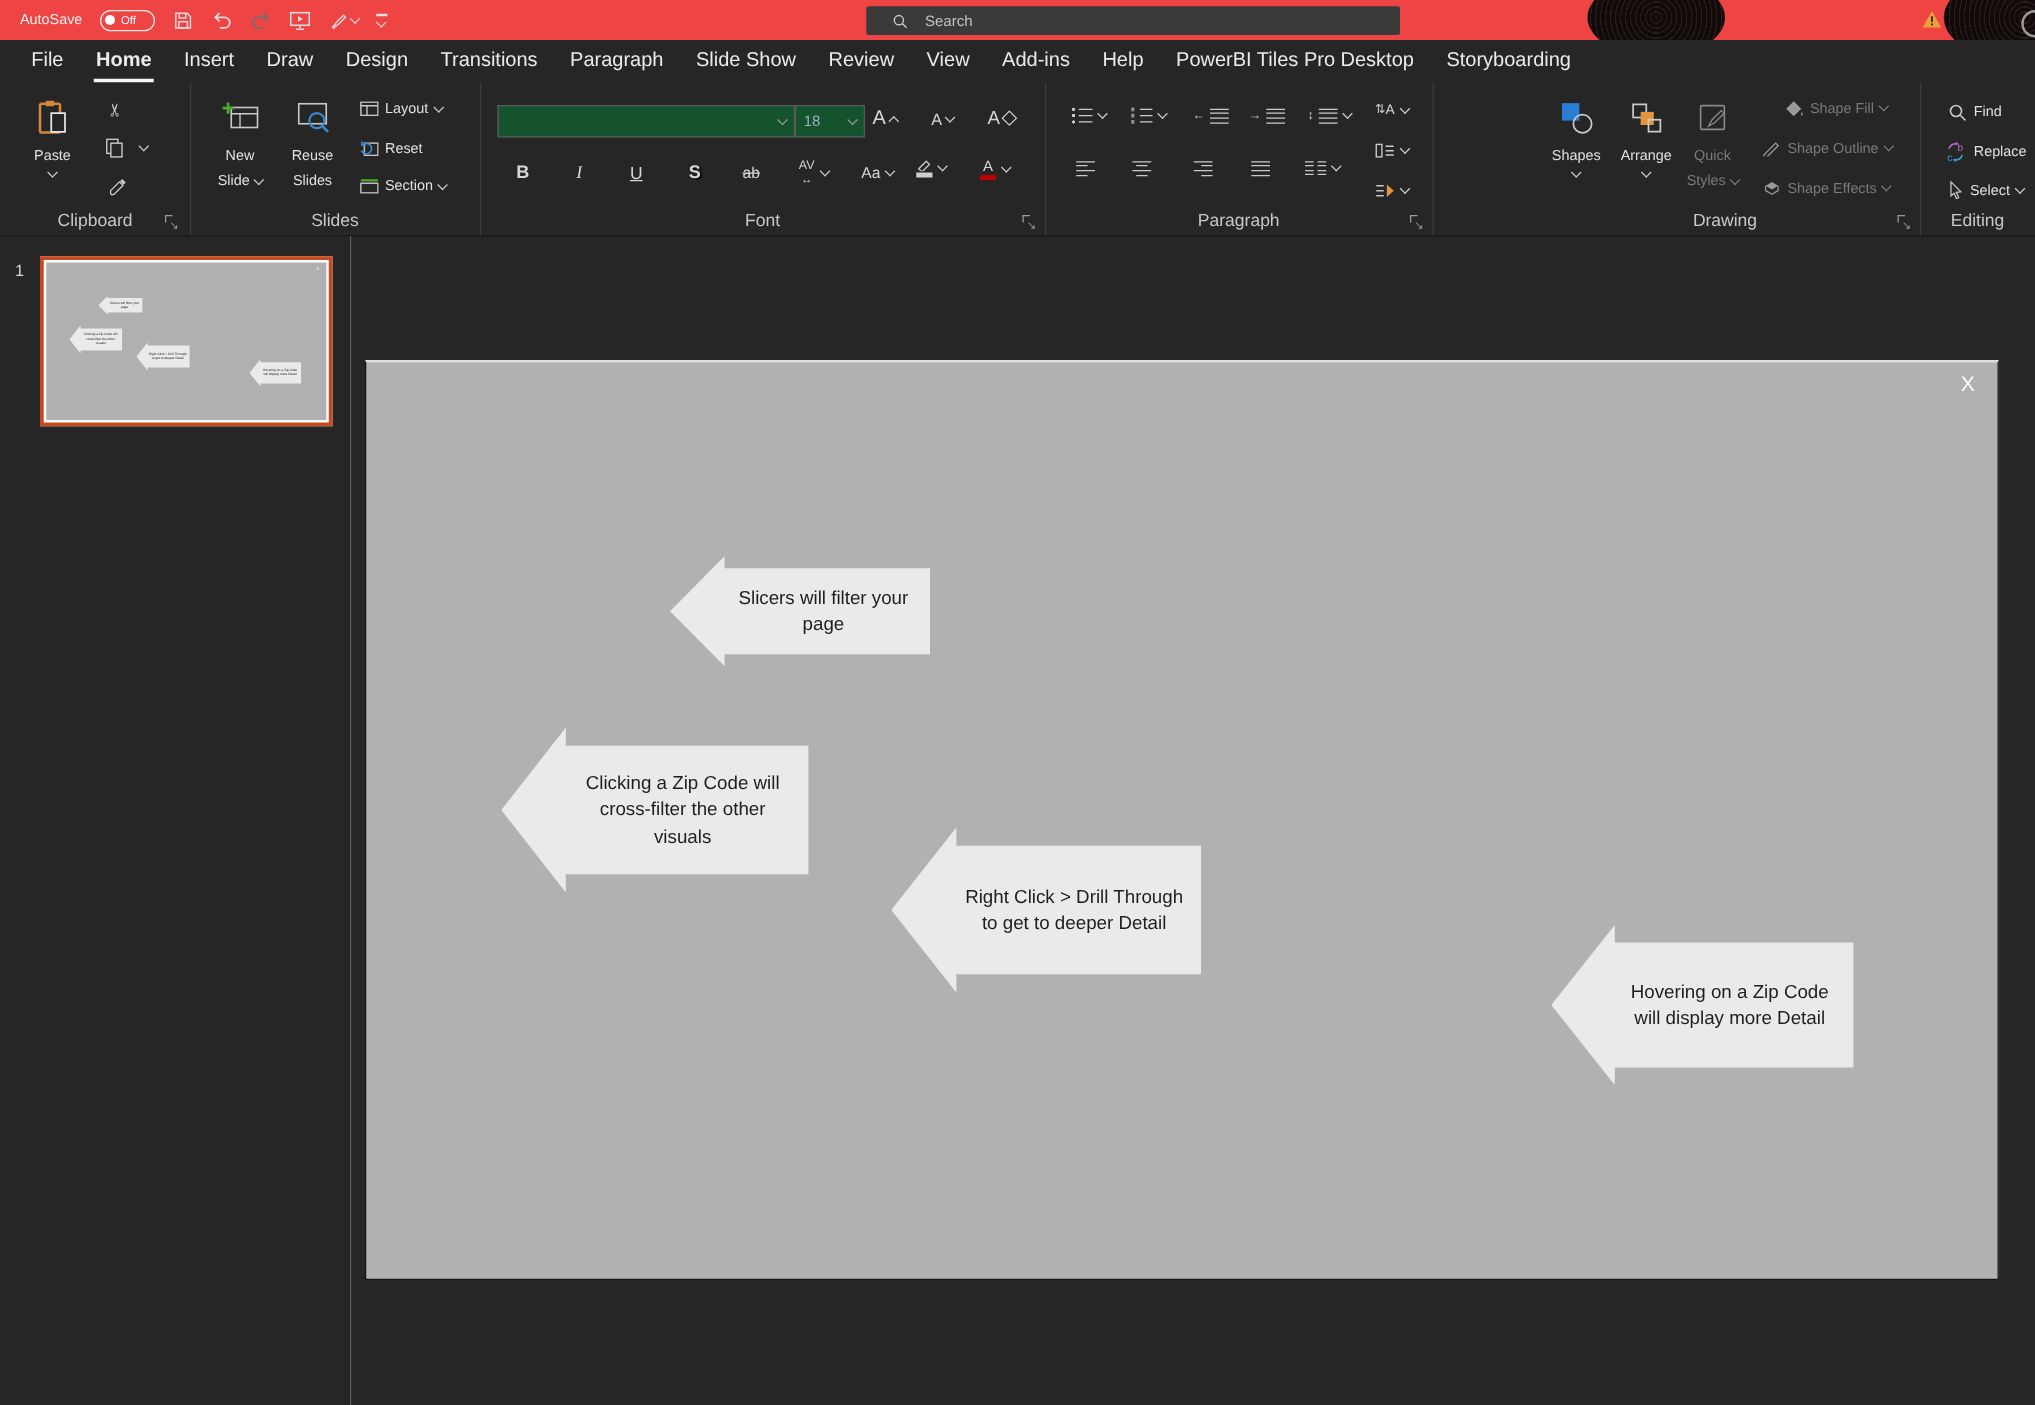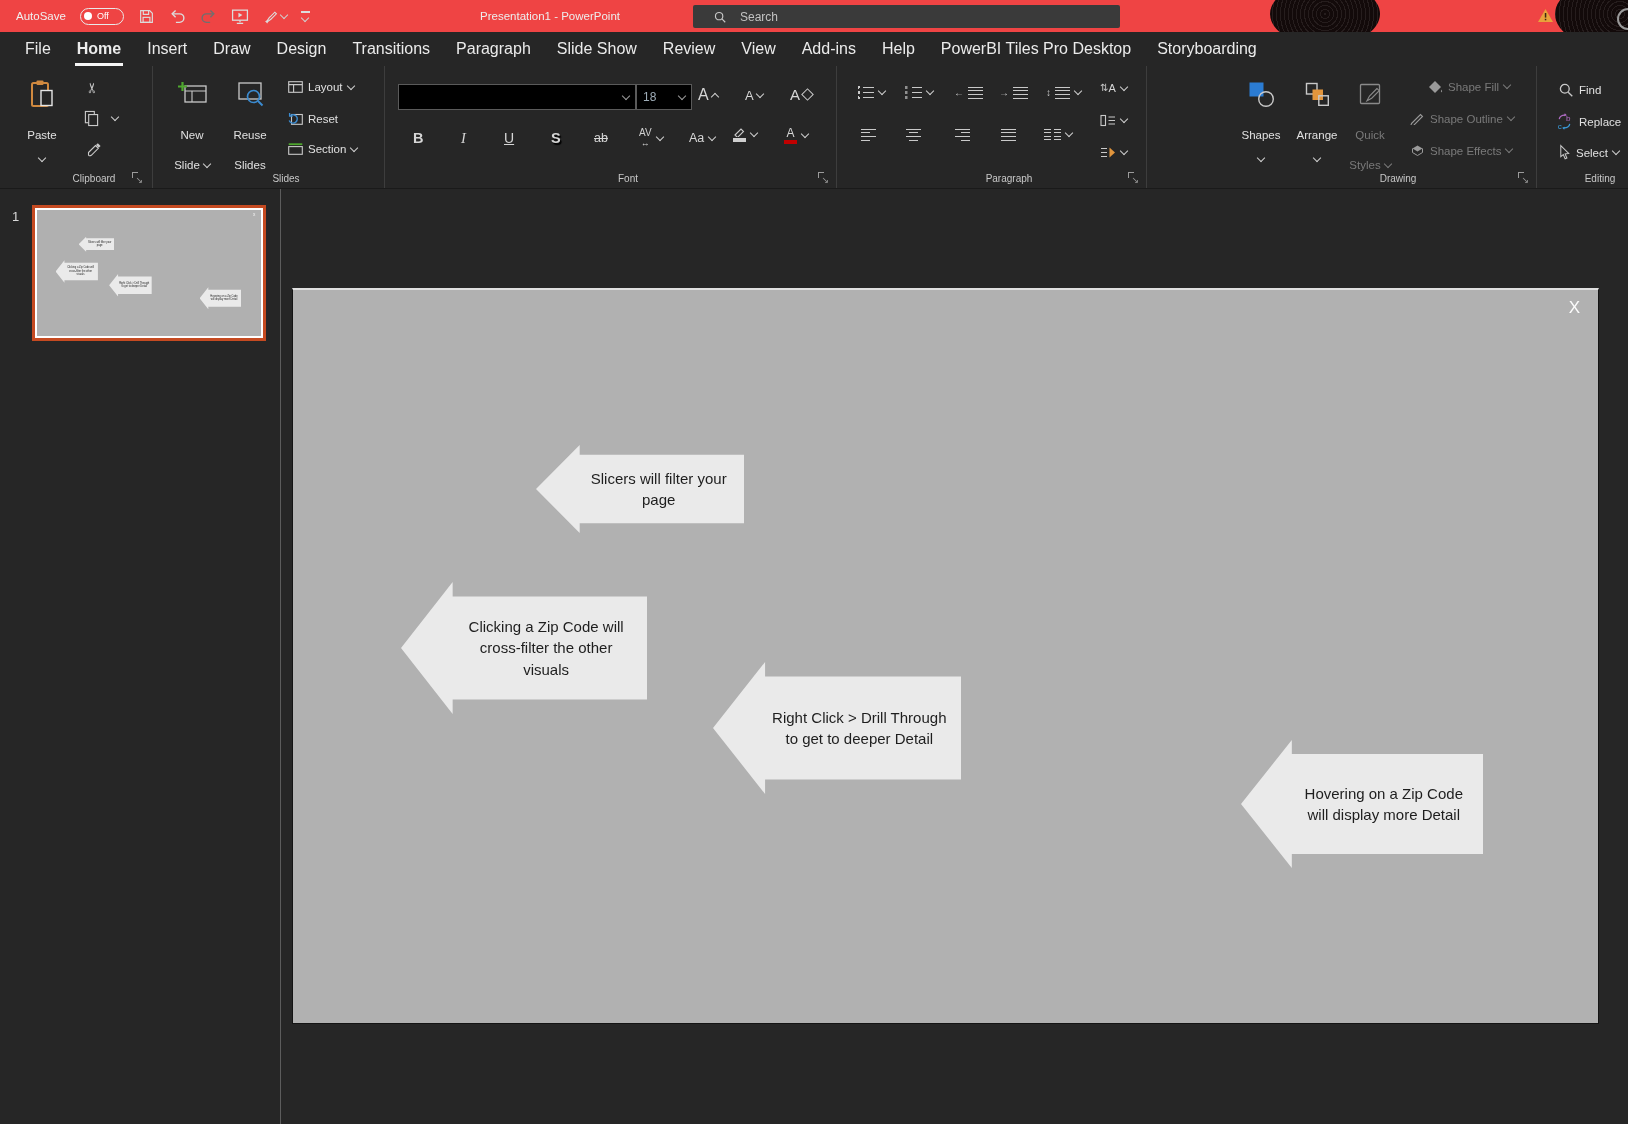--- a/index.html
+++ b/index.html
@@ -22,32 +22,32 @@
   .pcirc{position:absolute;left:1617px;top:8px;width:18px;height:18px;border:2px solid #9a9a9a;border-radius:50%;z-index:2}
   
   .tabrow{height:34px;background:#262626;display:flex;align-items:stretch;padding-left:12px}
   .tab{padding:0 13px;font-size:16px;color:#ebebeb;display:flex;align-items:center;position:relative;cursor:pointer}
   .tab.active{font-weight:bold}
   .tab.active::after{content:"";position:absolute;left:11px;right:11px;bottom:0;height:3px;background:#f5f5f5}
   
   .ribbon{position:relative;height:122px;background:#262626;border-bottom:1px solid #1a1a1a}
   .rg{position:absolute;top:0;height:122px}
   .rg.divider{border-right:1px solid #3d3d3d}
-  .gl{position:absolute;bottom:4px;left:18px;width:100%;text-align:center;font-size:10px;color:#c8c8c8;white-space:nowrap}
+  .gl{position:absolute;bottom:4px;left:0;width:100%;text-align:center;font-size:14px;color:#c8c8c8;white-space:nowrap}
   .launch{position:absolute;right:8px;bottom:6px;width:10px;height:10px;cursor:pointer}
   .launch::before{content:"";position:absolute;left:0;top:0;width:5px;height:5px;border-left:1px solid #9b9b9b;border-top:1px solid #9b9b9b}
   .launch::after{content:"\2198";position:absolute;right:-1px;bottom:-3px;font-size:9px;color:#9b9b9b}
-  .big{position:absolute;top:10px;display:flex;flex-direction:column;align-items:center;gap:16px;font-size:11.5px;color:#e0e0e0;text-align:center;line-height:1.25;cursor:pointer}
+  .big{position:absolute;top:10px;display:flex;flex-direction:column;align-items:center;gap:6px;font-size:11.5px;color:#e0e0e0;text-align:center;line-height:1.25;cursor:pointer}
   .big .bicon{height:36px;display:flex;align-items:center}
   .sm{position:absolute;display:flex;align-items:center;gap:5px;font-size:11.5px;color:#e0e0e0;white-space:nowrap;cursor:pointer}
   .chv{width:5px;height:5px;border-right:1.2px solid #cfcfcf;border-bottom:1.2px solid #cfcfcf;transform:rotate(45deg);display:inline-block;flex:none;margin-top:-3px}
   .chv.up{transform:rotate(-135deg);margin-top:3px}
   .dim{color:#7a7a7a}
   .dim .chv{border-color:#7a7a7a}
-  .combo{position:absolute;background:#000000;border:1px solid #5a5a5a;height:24px;display:flex;align-items:center;padding:0 6px;color:#9fadb8;font-size:12px;cursor:text}
+  .combo{position:absolute;background:#14532d;border:1px solid #5a5a5a;height:24px;display:flex;align-items:center;padding:0 6px;color:#9fadb8;font-size:12px;cursor:text}
   .combo .chv{margin-left:auto;border-color:#9b9b9b}
   .glyph{color:#d6d6d6}
   .fB{font-weight:bold;font-size:14.5px}
   .fI{font-style:italic;font-family:"Liberation Serif",serif;font-size:14.5px}
   .fU{text-decoration:underline;font-size:14px}
   .fS{font-weight:bold;font-size:14.5px;text-shadow:1.5px 1.5px 1px #000}
   .fab{font-size:12.5px;text-decoration:line-through}
   .stack{display:flex;flex-direction:column;align-items:center;line-height:1;gap:1px}
   .stack .t{font-size:10px;color:#d0d0d0}
   .stack .a{font-size:9px;color:#d0d0d0}
@@ -147,21 +147,20 @@
         </svg>
       <span class="chv"></span>
     </span>
     <span class="qbtn">
       <span class="stack">
         <span style="width:9px;height:1.3px;background:#dcdcdc"></span>
         <span class="chv" style="margin-top:1px"></span>
       </span>
     </span>
   </div>
-  <div class="wintitle">Presentation1 - PowerPoint</div>
   <div class="search">
     <svg width="14" height="14" viewBox="0 0 16 16">
         <circle cx="7" cy="7" r="4.2" fill="none" stroke="#c9c9c9" stroke-width="1.3"></circle>
         <path d="M10.2 10.2 L14 14" stroke="#c9c9c9" stroke-width="1.3"></path>
       </svg>
     <input type="text" placeholder="Search" style="">
   </div>
   <span class="warn">
     <svg width="17" height="15" viewBox="0 0 17 15">
         <path d="M8.5 1 L16 14 H1 Z" fill="#e9a13b"></path>

